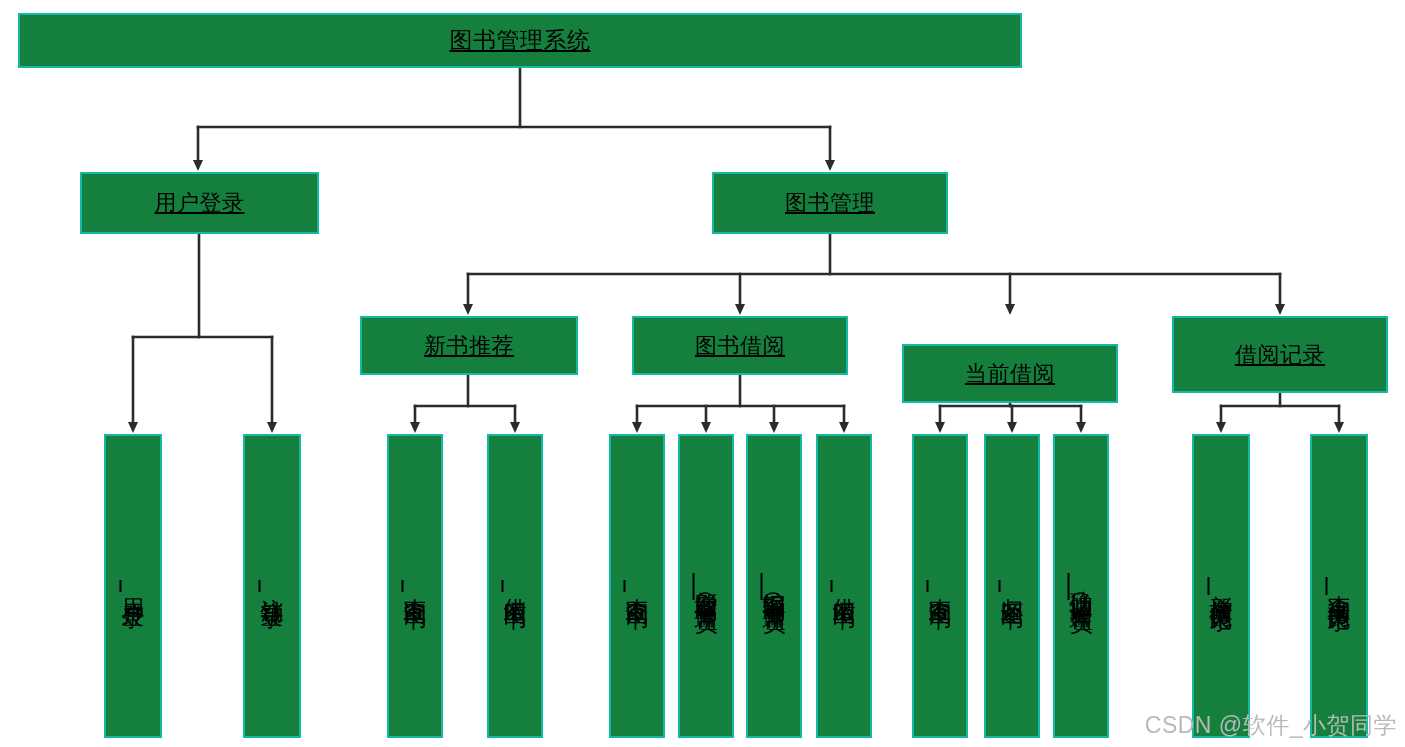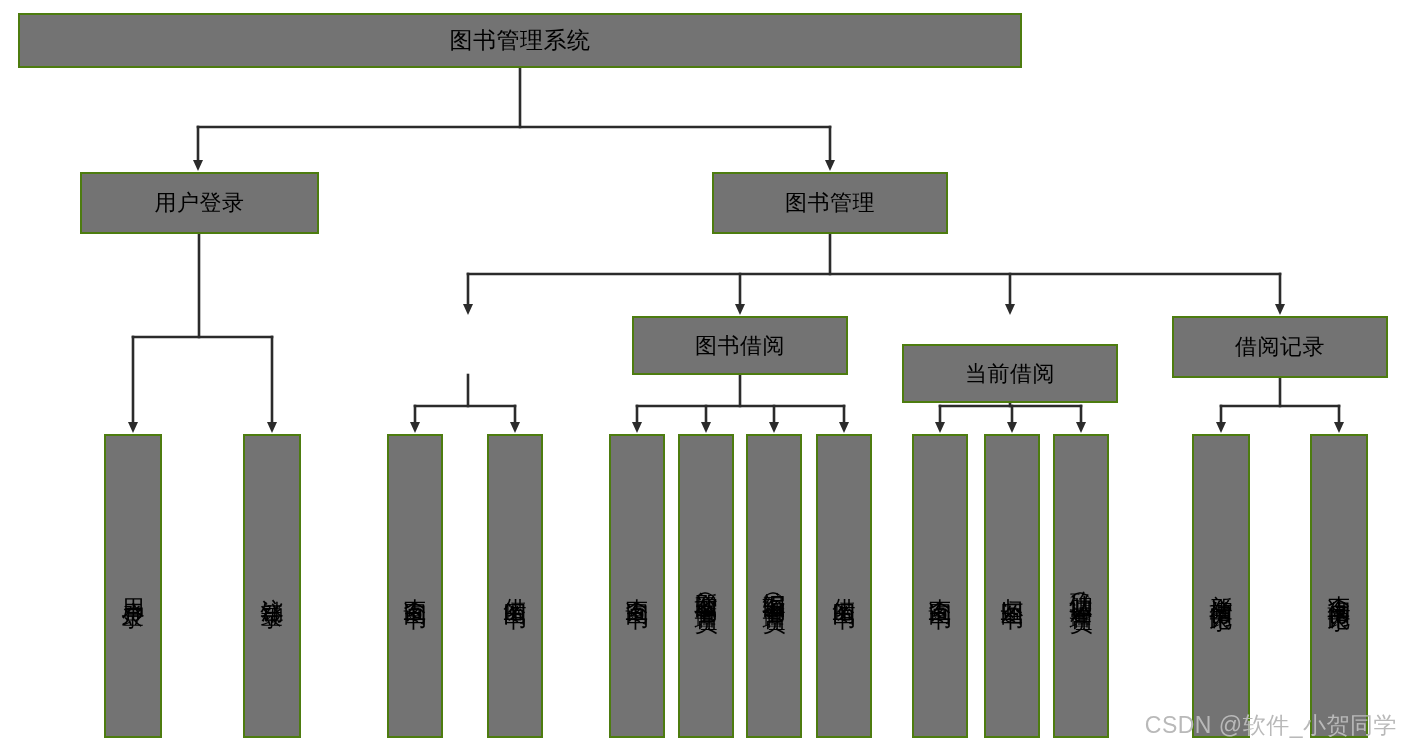--- a/index.html
+++ b/index.html
@@ -18,26 +18,27 @@
   svg#wires {
     position: absolute;
     left: 0; top: 0;
     width: 1405px;
     height: 747px;
     pointer-events: none;
   }
   .node {
     position: absolute;
     box-sizing: border-box;
-    background: #737373;
-    border: 2px solid #4d7c0f;
+    background: #15803d;
+    border: 2px solid #14b8a6;
     display: flex;
     align-items: center;
     justify-content: center;
     color: #000000;
+    text-decoration: underline;
   }
   .node .label {
     display: block;
     text-align: center;
     line-height: 1.18;
     white-space: nowrap;
   }
   
   .node.horiz .label {
     font-size: 22px;
@@ -132,30 +133,33 @@
   </div>
 
   <div class="node horiz" style="left:80px; top:172px; width:239px; height:62px;">
     <span class="label">用户登录</span>
   </div>
 
   <div class="node horiz" style="left:712px; top:172px; width:236px; height:62px;align-items:center;">
     <span class="label">图书管理</span>
   </div>
 
+  <div class="node horiz" style="left:360px; top:316px; width:218px; height:59px;">
+    <span class="label">新书推荐</span>
+  </div>
 
   <div class="node horiz" style="left:632px; top:316px; width:216px; height:59px;">
     <span class="label">图书借阅</span>
   </div>
 
   <div class="node horiz" style="left:902px; top:316px; width:216px; height:59px;margin-top:28px;">
     <span class="label">当前借阅</span>
   </div>
 
-  <div class="node horiz" style="left:1172px; top:316px; width:216px; height:62px;">
+  <div class="node horiz" style="left:1172px; top:316px; width:216px; height:77px;">
     <span class="label">借阅记录</span>
   </div>
 
   <div class="node vert" style="left:104px; top:434px; width:58px; height:304px;">
     <span class="label">用户登录</span>
   </div>
 
   <div class="node vert" style="left:243px; top:434px; width:58px; height:304px;">
     <span class="label">注销登录</span>
   </div>

